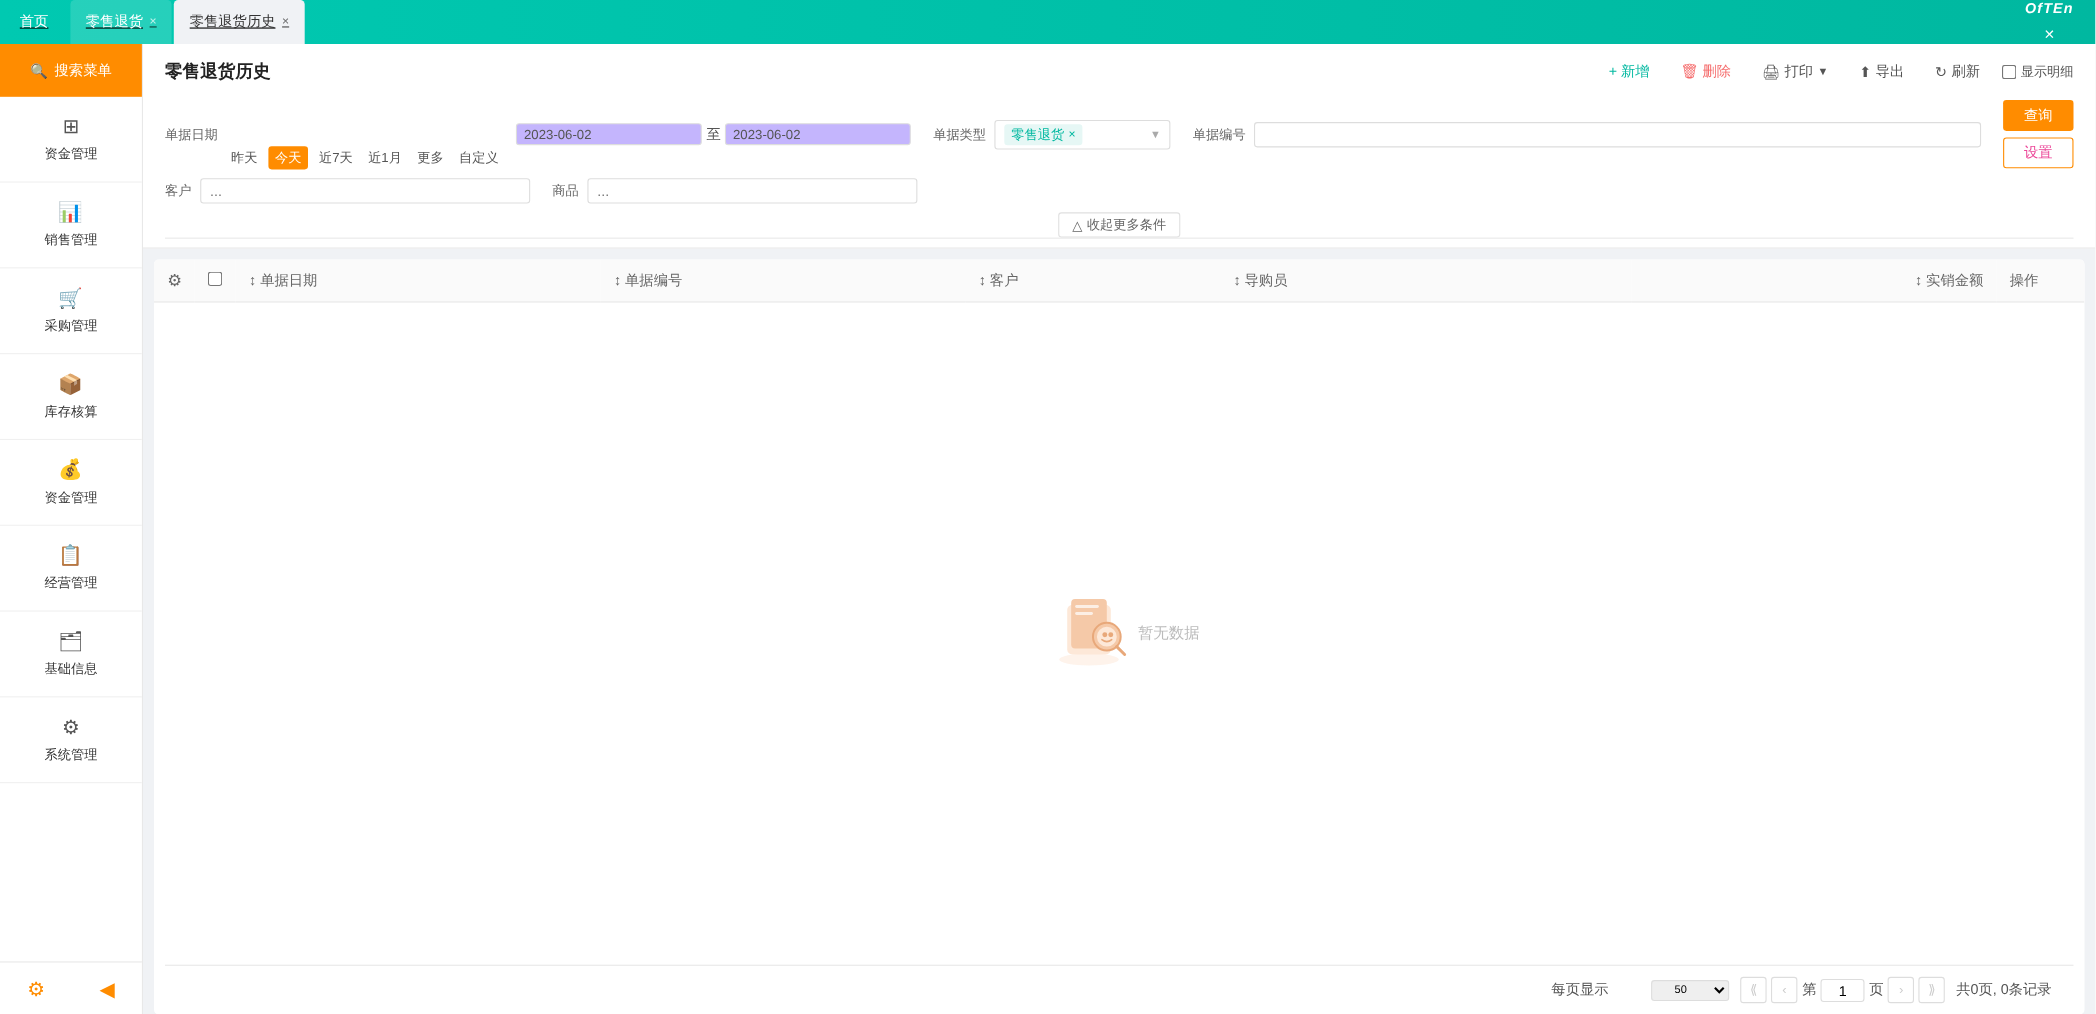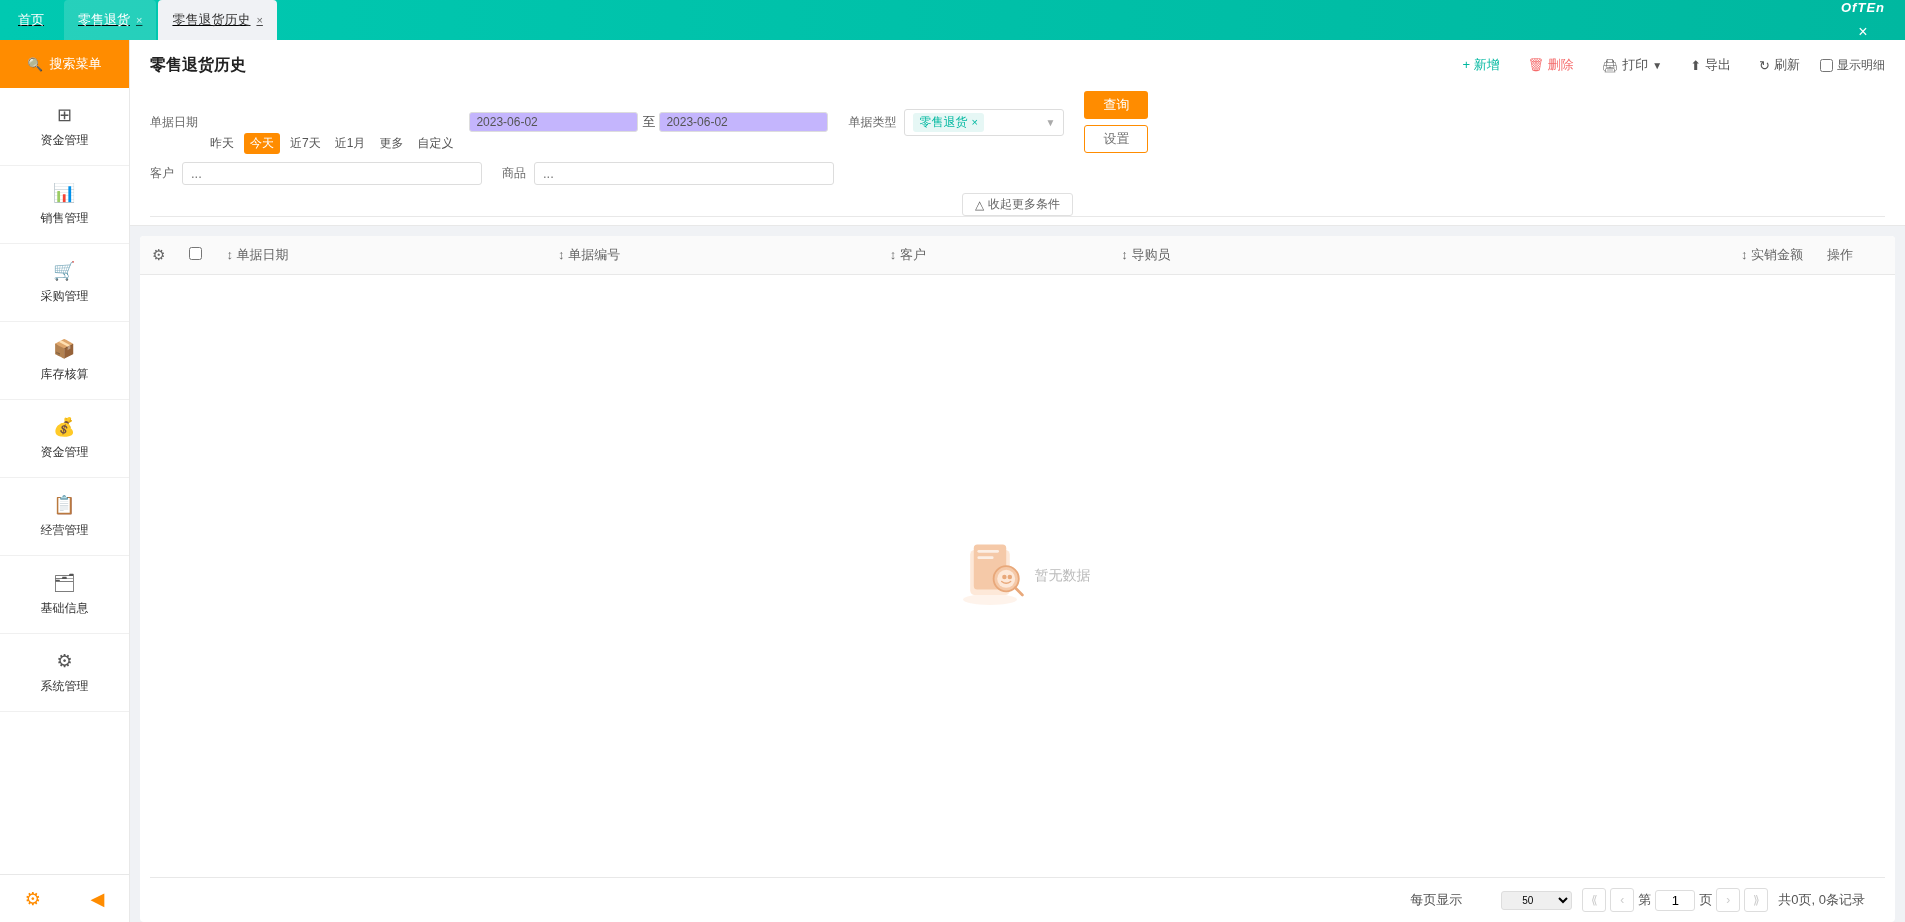--- a/index.html
+++ b/index.html
@@ -294,21 +294,21 @@
       color: #fff;
       border: none;
       border-radius: 3px;
       padding: 5px 18px;
       font-size: 13px;
       cursor: pointer;
       white-space: nowrap;
     }
     .btn-setting {
       background: #fff;
-      color: #737373;
+      color: #ec4899;
       border: 1px solid #ff8c00;
       border-radius: 3px;
       padding: 4px 18px;
       font-size: 13px;
       cursor: pointer;
       white-space: nowrap;
     }
 
     
     .table-area {
@@ -538,20 +538,24 @@
             <div class="filter-select">
               <div class="tag-item">
                 <span>零售退货</span>
                 <span class="tag-close">×</span>
               </div>
               <span style="flex:1;"></span>
               <span style="font-size:10px; color:#aaa;">▼</span>
             </div>
           </div>
 
+          <div class="filter-item" style="flex:1;">
+            <span class="filter-label">单据编号</span>
+            <input class="filter-input" type="text" style="flex: 1 1 0%;">
+          </div>
 
           <div class="action-btns">
             <button class="btn-query">查询</button>
             <button class="btn-setting">设置</button>
           </div>
         </div>
 
         <div class="filter-row">
 
           <div class="filter-item">

